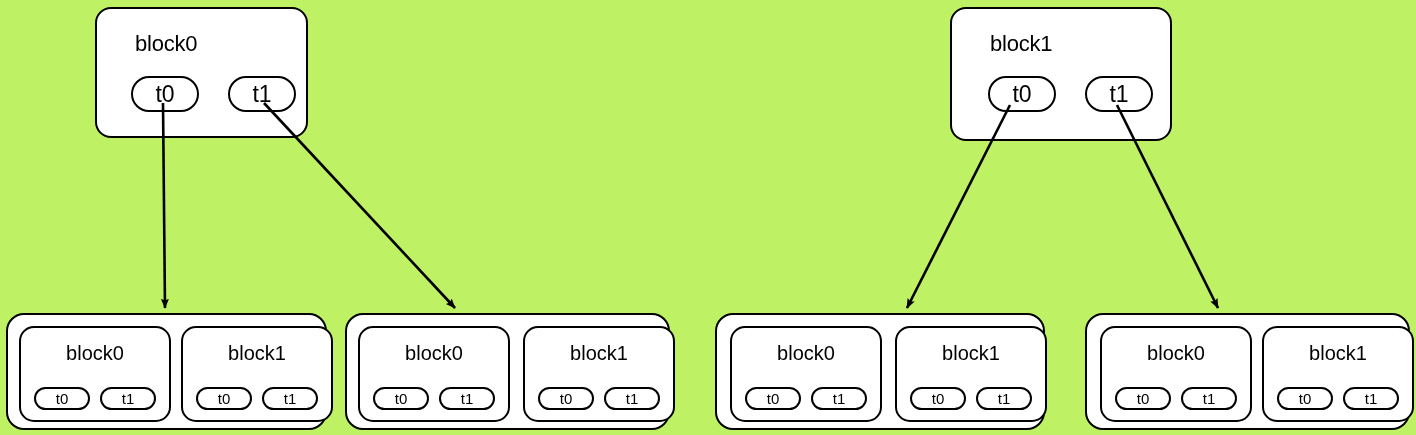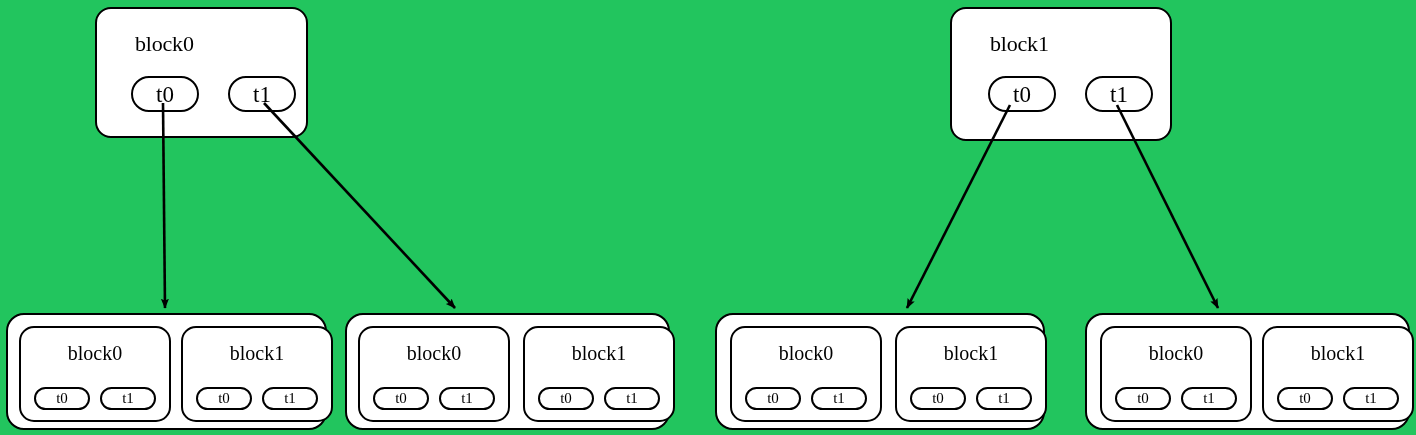--- a/index.html
+++ b/index.html
@@ -4,22 +4,22 @@
 <style>
   html, body {
     margin: 0;
     padding: 0;
     background: #ffffff;
   }
   #canvas {
     position: relative;
     width: 1416px;
     height: 435px;
-    background: #22c55e;
-    font-family: Liberation Serif, serif;
+    background: #bef264;
+    font-family: Liberation Sans, sans-serif;
     overflow: hidden;
   }
 
   
   .top-block {
     position: absolute;
     box-sizing: border-box;
     border: 2.5px solid #000000;
     border-radius: 16px;
     background: #ffffff;

